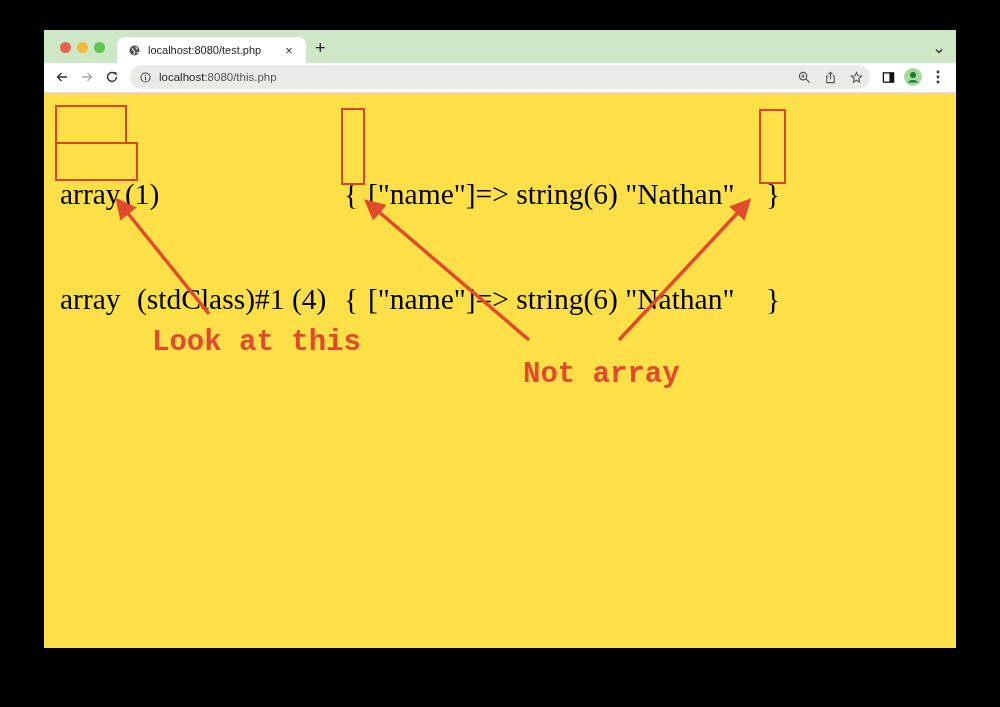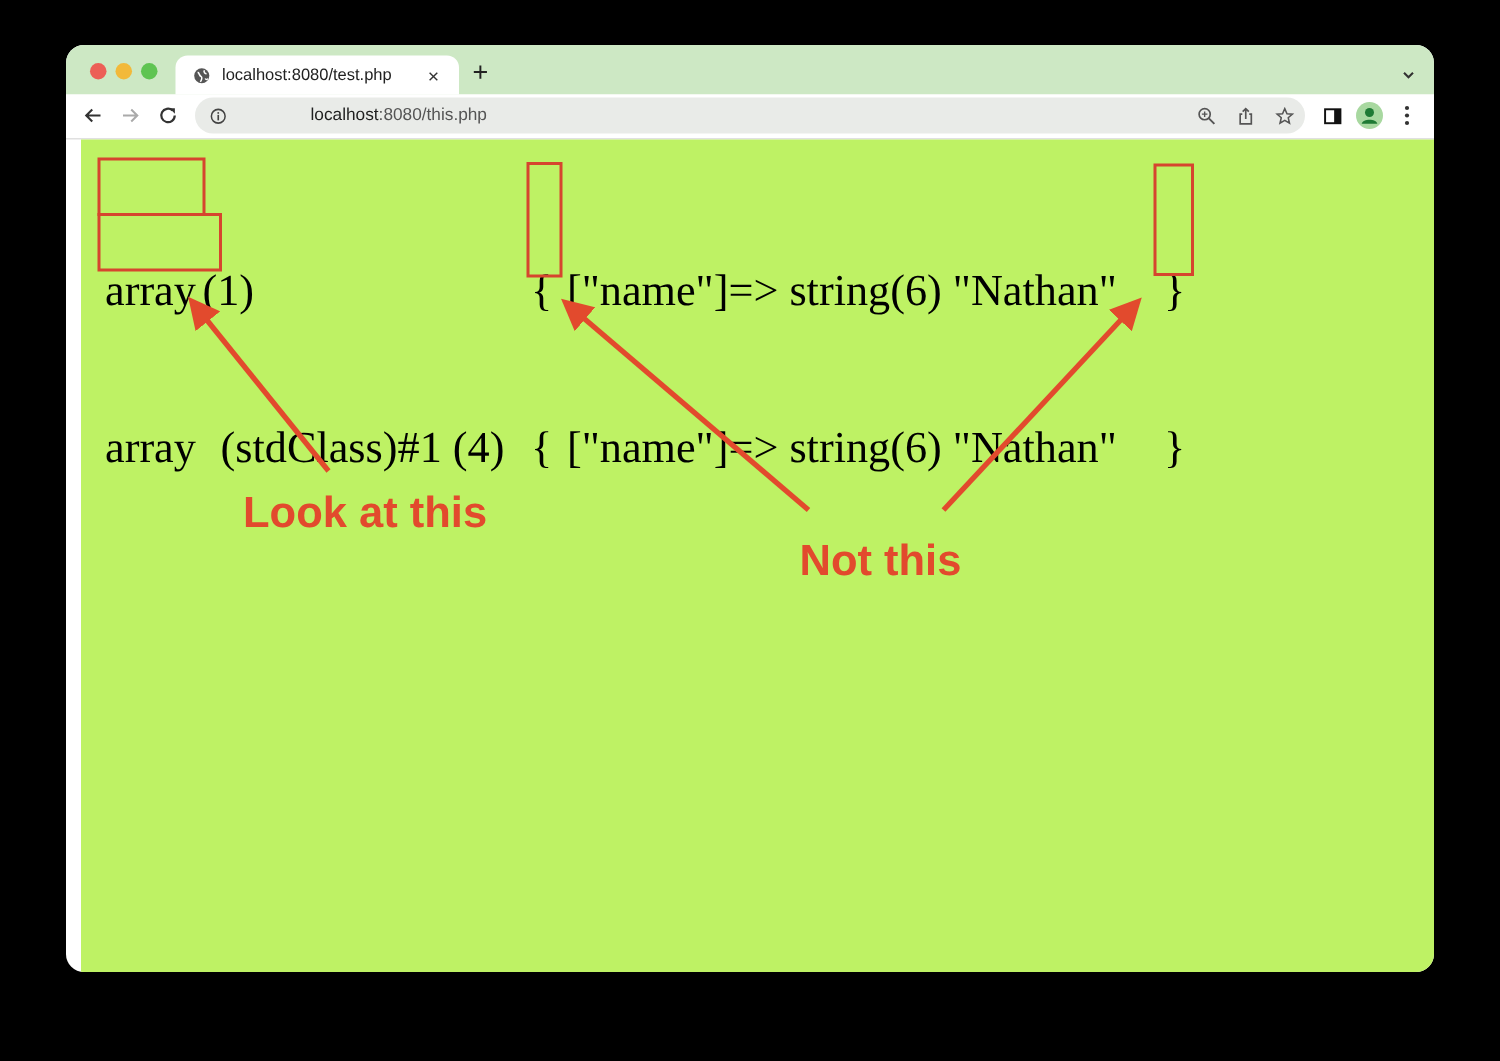--- a/index.html
+++ b/index.html
@@ -2,21 +2,21 @@
 <html><head>
   <meta charset="utf-8">
   <style>
     html, body { margin: 0; padding: 0; }
     body {
       width: 1000px; height: 707px; background: #000; position: relative; overflow: hidden;
       font-family: "Liberation Sans", sans-serif;
     }
     .window {
       position: absolute; left: 44px; top: 30px; width: 912px; height: 618px;
-      background: #fff; border-radius: 12px; overflow: hidden;
+      background: #fff; border-radius: 0; overflow: hidden;
     }
     .tabstrip {
       position: absolute; left: 0; top: 0; width: 912px; height: 33px; background: #cde8c4;
     }
     .traffic { position: absolute; top: 12px; width: 11px; height: 11px; border-radius: 50%; }
     .tl-red { left: 16px; background: #ec5f57; }
     .tl-yellow { left: 33px; background: #f2b93a; }
     .tl-green { left: 50px; background: #5fc452; }
     .tab {
       position: absolute; left: 73px; top: 7px; width: 189px; height: 26px; background: #fff;
@@ -31,36 +31,36 @@
       position: absolute; left: 0; top: 33px; width: 912px; height: 29px; background: #fff;
       border-bottom: 1px solid #e0e0e0;
     }
     .nav-btn { position: absolute; top: 6px; width: 16px; height: 16px; display: flex; align-items: center; justify-content: center; cursor: pointer; }
     .omnibox {
       position: absolute; left: 86px; top: 2px; width: 740px; height: 24px; background: #e9ebe8;
       border-radius: 12px; display: flex; align-items: center;
     }
     .omni-info { margin-left: 10px; width: 11px; height: 11px; display: flex; }
     .omni-url { margin-left: 8px; font-size: 11.5px; color: #555; white-space: nowrap; }
-    .omni-url .host { color: #1f1f1f; margin-left: 48px; }
+    .omni-url .host { color: #1f1f1f; }
     .omni-icons { position: absolute; right: 6px; top: 4px; display: flex; gap: 10px; }
     .omni-icon { width: 16px; height: 16px; display: flex; align-items: center; justify-content: center; cursor: pointer; }
     .tb-right { position: absolute; top: 5px; width: 18px; height: 18px; display: flex; align-items: center; justify-content: center; cursor: pointer; }
     .page {
-      position: absolute; left: 0; top: 63px; width: 912px; height: 555px; background: #bef264; margin-left: 10px;
+      position: absolute; left: 0; top: 63px; width: 912px; height: 555px; background: #fde047;
     }
     .dump {
       position: absolute; left: 16px; top: 14px; font-family: "Liberation Serif", serif;
       font-size: 29.5px; color: #000; line-height: 35px; white-space: pre;
     }
     .dump-line { height: 35px; position: relative; }
     .seg { position: absolute; top: 0; }
     .hl-box { position: absolute; border: 2px solid #d6452e; box-sizing: border-box; }
     .note {
-      position: absolute; font-family: Liberation Sans, sans-serif; font-weight: bold;
+      position: absolute; font-family: Liberation Mono, monospace; font-weight: bold;
       font-size: 29px; color: #e24a2d; white-space: nowrap;
     }
     svg.arrows { position: absolute; left: 0; top: 0; pointer-events: none; }
   </style>
 </head>
 <body>
 
 <div class="window">
   <div class="tabstrip">
     <div class="traffic tl-red"></div>
@@ -184,15 +184,15 @@
         <marker id="ah" markerWidth="6" markerHeight="6" refX="3" refY="3" orient="auto" markerUnits="strokeWidth">
           <path d="M0 0 L6 3 L0 6 Z" fill="#e24a2d"></path>
         </marker>
       </defs>
       <line x1="165" y1="221" x2="78" y2="113" stroke="#e24a2d" stroke-width="3.5" marker-end="url(#ah)"></line>
       <line x1="485" y1="247" x2="328" y2="113" stroke="#e24a2d" stroke-width="3.5" marker-end="url(#ah)"></line>
       <line x1="575" y1="247" x2="700" y2="113" stroke="#e24a2d" stroke-width="3.5" marker-end="url(#ah)"></line>
     </svg>
 
     <div class="note" style="left:108px; top:233px;">Look at this</div>
-    <div class="note" style="left:479px; top:265px;">Not this</div>
+    <div class="note" style="left:479px; top:265px;">Not array</div>
   </div>
 </div>
 
 </body></html>

